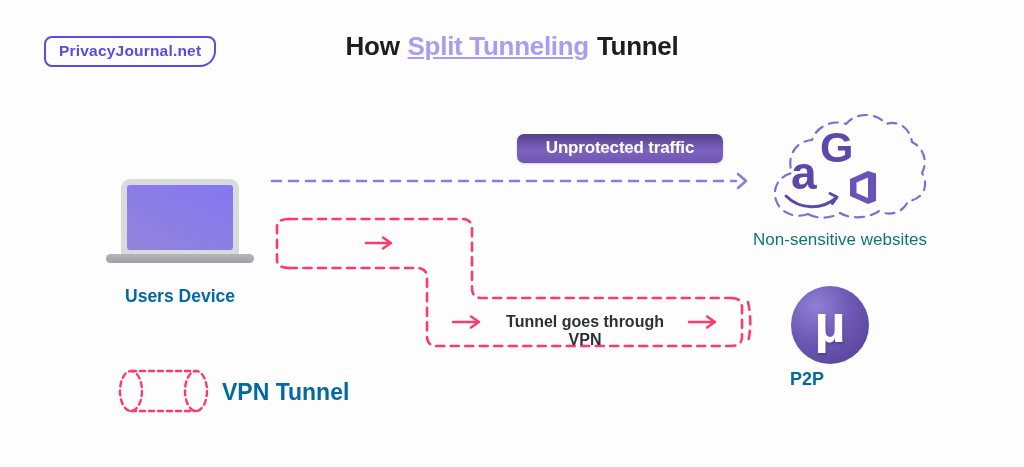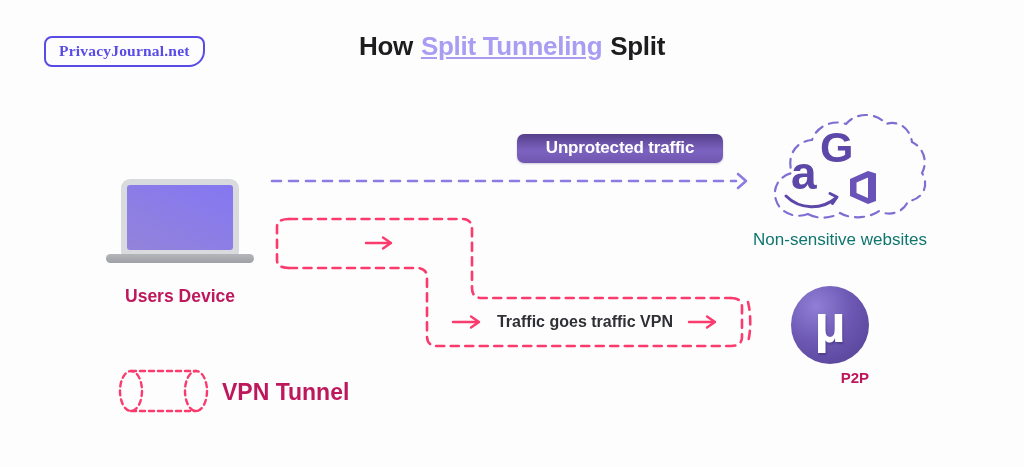--- a/index.html
+++ b/index.html
@@ -6,41 +6,41 @@
   .canvas{
     position:relative;width:1024px;height:467px;background:#fdfdfd;
     font-family:"Liberation Sans","DejaVu Sans",sans-serif;overflow:hidden;
     margin:0 auto;
   }
   .abs{position:absolute;}
   
   .logo-box{
     left:44px;top:36px;padding:4px 13px 5px 13px;
     border:2px solid #584be6;border-radius:8px 8px 16px 8px;
-    color:#584be6;font-family:Liberation Serif, serif;
+    color:#584be6;font-family:Liberation Sans, sans-serif;
     font-weight:700;font-size:15.5px;letter-spacing:.2px;background:#fdfdfd;
   }
   
   .title{left:0;top:31px;width:1024px;text-align:center;
     font-size:26px;font-weight:700;color:#1d1d1f;letter-spacing:-.3px;}
   .title .hl{color:#a89df3;margin:0 8px;text-decoration:underline;}
   
   .laptop-screen{left:121px;top:179px;width:118px;height:76px;
     background:#d9dadd;border-radius:9px 9px 3px 3px;}
   .laptop-display{position:absolute;left:6px;top:6px;right:6px;bottom:5px;
     background:linear-gradient(205deg,#8477f2 0%,#9383da 100%);border-radius:3px;}
   .laptop-base{left:106px;top:254px;width:148px;height:9px;
     background:linear-gradient(#b4b6ba,#9da0a4);border-radius:5px;}
   
-  .lbl{color:#be185d;font-weight:700;}
+  .lbl{color:#0369a1;font-weight:700;}
   .users-device{left:111px;top:286px;width:138px;text-align:center;font-size:17.5px;}
   .non-sensitive{left:750px;top:230px;width:180px;text-align:center;
     font-size:17px;font-weight:500;color:#0f766e;}
   .traffic-vpn{left:489px;top:313px;width:192px;text-align:center;font-size:16px;color:#2f3035;}
-  .p2p-label{left:791px;top:369px;width:78px;text-align:right;font-size:15px;}
+  .p2p-label{left:768px;top:369px;width:78px;text-align:center;font-size:18px;}
   .legend-label{left:222px;top:379px;font-size:23px;}
   
   .badge{
     left:517px;top:134px;width:206px;height:29px;border-radius:7px;
     background:linear-gradient(180deg,#55408a 0%,#7d63c1 58%,#6f56ae 100%);
     color:#fff;font-weight:700;font-size:17px;text-align:center;line-height:28px;
     letter-spacing:-.2px;box-shadow:0 1px 2px rgba(60,40,110,.25);
   }
   
   .cloud-glyph{color:#5d47a8;font-weight:700;line-height:1;}
@@ -102,36 +102,36 @@
       <path d="M131 371 H196"></path>
       <path d="M131 411 H196"></path>
       <ellipse cx="131" cy="391" rx="11" ry="20"></ellipse>
       <ellipse cx="196" cy="391" rx="11" ry="20"></ellipse>
     </g>
   </svg>
 
   <div class="abs logo-box">PrivacyJournal.net</div>
 
   <div class="abs title">
-    <span>How</span><span class="hl">Split Tunneling</span><span>Split</span>
+    <span>How</span><span class="hl">Split Tunneling</span><span>Tunnel</span>
   </div>
 
   <div class="abs laptop-screen">
     <div class="laptop-display"></div>
   </div>
   <div class="abs laptop-base"></div>
   <div class="abs lbl users-device">Users Device</div>
 
   <div class="abs badge">Unprotected traffic</div>
 
   <div class="abs cloud-glyph google-g">G</div>
   <div class="abs cloud-glyph amazon-a">a</div>
   <div class="abs non-sensitive">Non-sensitive websites</div>
 
-  <div class="abs lbl traffic-vpn">Traffic goes traffic VPN</div>
+  <div class="abs lbl traffic-vpn">Tunnel goes through VPN</div>
 
   <div class="abs p2p-circle">
     <span class="mu">µ</span>
   </div>
   <div class="abs lbl p2p-label">P2P</div>
 
   <div class="abs lbl legend-label">VPN Tunnel</div>
 
 </div>
 

